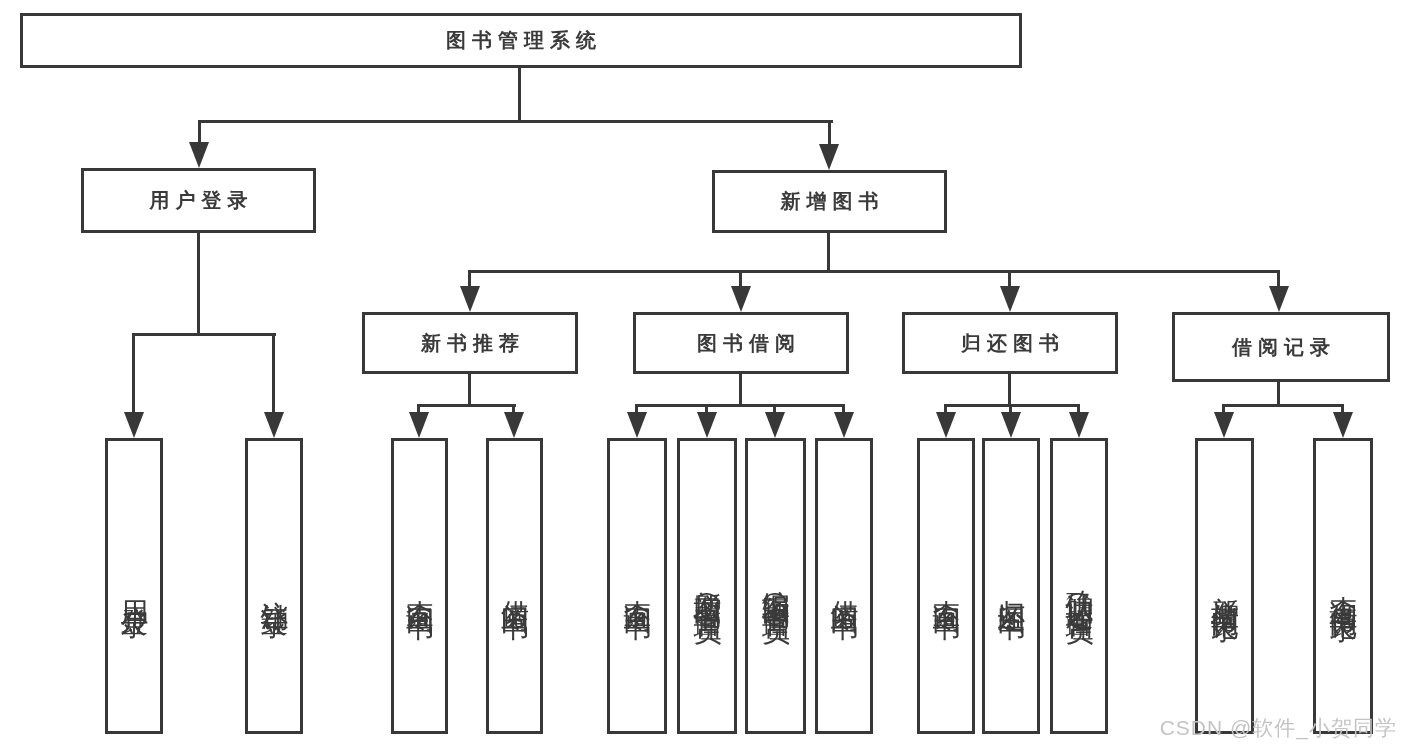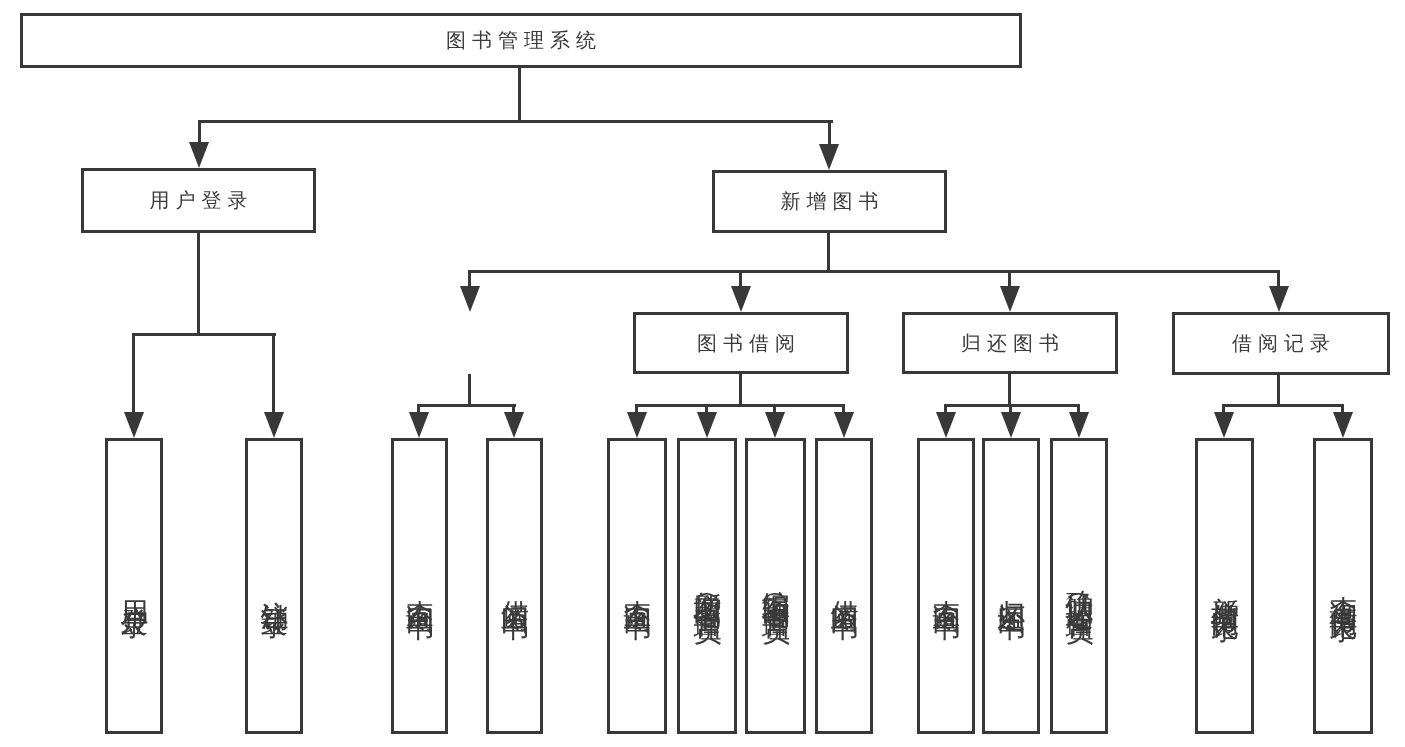--- a/index.html
+++ b/index.html
@@ -25,20 +25,21 @@
     box-sizing: border-box;
     border: 3px solid #383838;
     background: #ffffff;
     display: flex;
     align-items: center;
     justify-content: center;
     font-size: 20px;
     letter-spacing: 6px;
     text-indent: 6px;
     white-space: nowrap;
+    font-weight: bold;
   }
   .vbox {
     position: absolute;
     box-sizing: border-box;
     border: 3px solid #383838;
     background: #ffffff;
     display: flex;
     align-items: center;
     justify-content: center;
     top: 438px;
@@ -129,27 +130,30 @@
     <span>图书管理系统</span>
   </div>
 
   <div class="hbox" style="left:81px; top:168px; width:235px; height:65px;">
     <span>用户登录</span>
   </div>
   <div class="hbox" style="left:712px; top:170px; width:235px; height:63px;">
     <span>新增图书</span>
   </div>
 
+  <div class="hbox" style="left:362px; top:312px; width:216px; height:62px;">
+    <span>新书推荐</span>
+  </div>
   <div class="hbox" style="left:633px; top:312px; width:216px; height:62px;padding-left:10px;">
     <span>图书借阅</span>
   </div>
   <div class="hbox" style="left:902px; top:312px; width:216px; height:62px;">
     <span>归还图书</span>
   </div>
-  <div class="hbox" style="left:1172px; top:312px; width:218px; height:63px;">
+  <div class="hbox" style="left:1172px; top:312px; width:218px; height:70px;">
     <span>借阅记录</span>
   </div>
 
   <div class="vbox" style="left:105px; width:58px;">
     <span class="vtext">用户登录</span>
   </div>
   <div class="vbox" style="left:245px; width:58px;">
     <span class="vtext">注销登录</span>
   </div>
 
@@ -183,14 +187,15 @@
     <span class="vtext">确认归还（管理员）</span>
   </div>
 
   <div class="vbox" style="left:1195px; width:59px;">
     <span class="vtext">新增借阅记录</span>
   </div>
   <div class="vbox" style="left:1313px; width:60px;">
     <span class="vtext">查询借阅记录</span>
   </div>
 
+  <div class="watermark">CSDN @软件_小贺同学</div>
 
 </div>
 
 </body></html>

